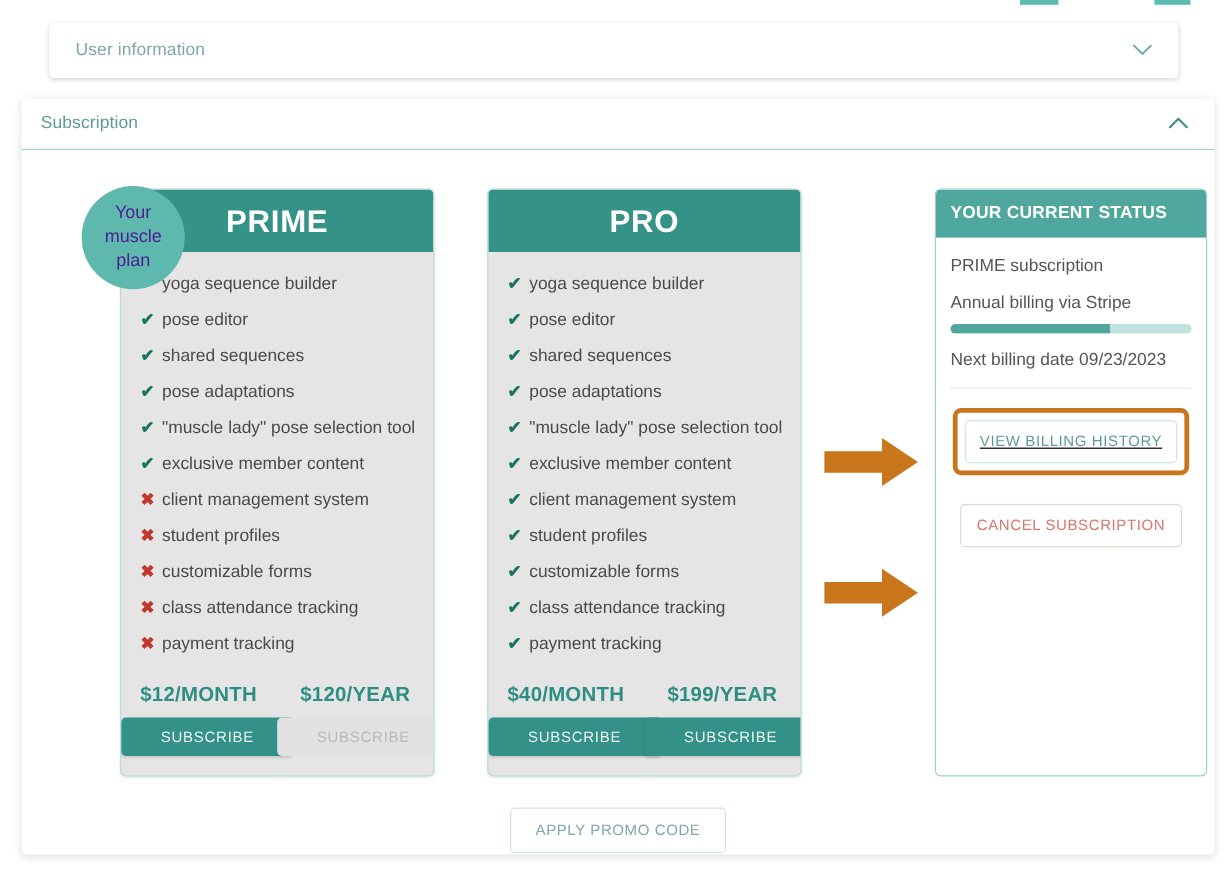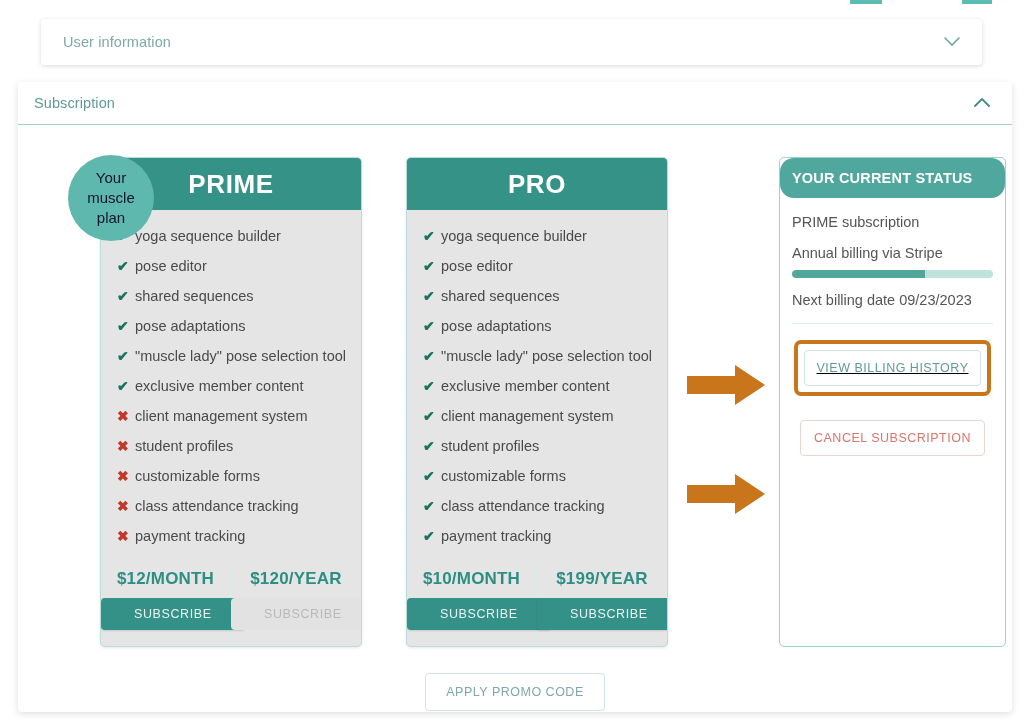--- a/index.html
+++ b/index.html
@@ -79,32 +79,32 @@
     background:#339187; color:#e9f5f3; border:none; border-radius:4px;
     font-size:12.5px; letter-spacing:.6px; cursor:pointer;
     font-family:"Liberation Sans", sans-serif;
     box-shadow:0 1px 2px rgba(0,0,0,0.12);
   }
   .sub-btn.disabled { background:#e2e2e2; color:#b9b9b9; cursor:default; box-shadow:none; }
 
   
   .badge {
     position:absolute; left:50px; top:30px; width:86px; height:86px;
-    border-radius:50%; background:#5fb8ae; color:#0f172a;
+    border-radius:50%; background:#5fb8ae; color:#4c1d95;
     display:flex; align-items:center; justify-content:center; text-align:center;
     font-size:15px; line-height:20px; z-index:5;
   }
 
   
   .status {
     position:absolute; left:761px; top:32px; width:227px; height:490px;
     background:#ffffff; border:1px solid #9ed2cd; border-radius:5px; overflow:hidden;
   }
   .status-head {
-    height:40px; background:#4fa79d; display:flex; align-items:center; padding-left:12px;border-radius:14px;
+    height:40px; background:#4fa79d; display:flex; align-items:center; padding-left:12px;
   }
   .status-title { color:#ffffff; font-weight:bold; font-size:14.5px; letter-spacing:.2px; }
   .status-body { padding:16px 12px 0 12px; }
   .status-line { font-size:14.5px; color:#555; margin-bottom:15px; }
   .bar { height:8px; border-radius:4px; background:#bfe2de; overflow:hidden; margin:0 0 14px 0; }
   .bar-fill { height:100%; background:#52a79d; border-radius:4px 0 0 4px; }
   .status-sep { border-top:1px solid #dbeceb; margin:13px 0 0 0; }
 
   .ghost-btn {
     display:block; width:100%; padding:10px 6px; text-align:center;
@@ -278,21 +278,21 @@
               <span class="mark yes">✔</span>
               <span class="feat-label">class attendance tracking</span>
             </div>
             <div class="feat">
               <span class="mark yes">✔</span>
               <span class="feat-label">payment tracking</span>
             </div>
           </div>
         <div class="price-row">
           <div class="price-col left">
-            <div class="price">$10/MONTH</div>
+            <div class="price">$40/MONTH</div>
             <button class="sub-btn">SUBSCRIBE</button>
           </div>
           <div class="price-col">
             <div class="price">$199/YEAR</div>
             <button class="sub-btn">SUBSCRIBE</button>
           </div>
         </div>
       </div>
 
       <div class="arrow" style="left:667px; top:238px;">

